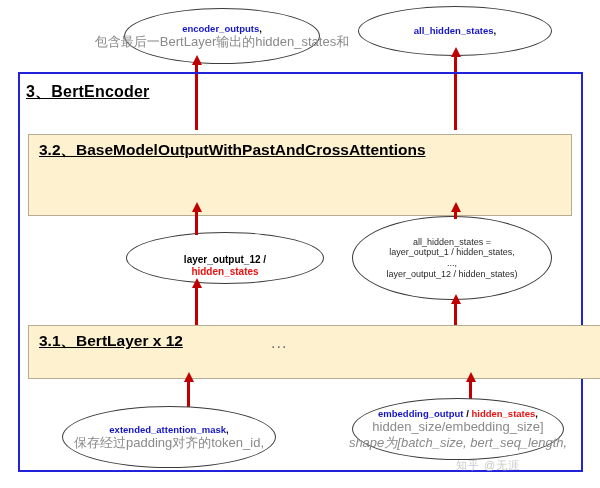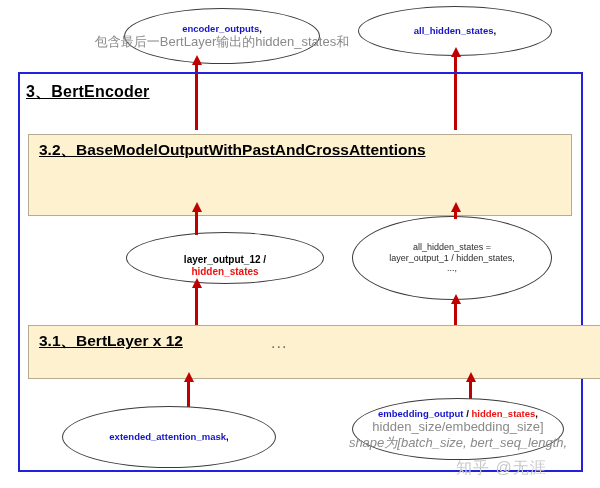--- a/index.html
+++ b/index.html
@@ -153,21 +153,21 @@
   #arrow-allmid    { left: 454px; top: 211px; height: 8px; }
   #arrow-31-left   { left: 195px; top: 287px; height: 40px; }
   #arrow-31-right  { left: 454px; top: 303px; height: 24px; }
   #arrow-in-left   { left: 187px; top: 381px; height: 29px; }
   #arrow-in-right  { left: 469px; top: 381px; height: 29px; }
   
   .watermark {
     position: absolute;
     left: 456px;
     top: 458px;
-    font-size: 16px;
+    font-size: 11px;
     color: #c9c9c9;
     letter-spacing: 1px;
     white-space: nowrap;
     pointer-events: none;
   }
 </style>
 </head>
 <body>
 
 <div id="canvas">
@@ -193,38 +193,40 @@
 
   <div class="bubble" id="bubble-layer-output-12">
     <div class="b-black-bold">layer_output_12 /</div>
     <div class="b-red-bold">hidden_states</div>
   </div>
 
   <div class="bubble" id="bubble-all-hidden-mid">
     <div class="b-plain">all_hidden_states =</div>
     <div class="b-plain">layer_output_1 / hidden_states,</div>
     <div class="b-plain">...,</div>
+    <div class="b-plain">layer_output_12 / hidden_states)</div>
   </div>
 
   <div class="arrow" id="arrow-layer12"></div>
   <div class="arrow" id="arrow-allmid"></div>
 
   <div class="arrow" id="arrow-31-left"></div>
   <div class="arrow" id="arrow-31-right"></div>
 
   <div class="panel panel-31">
     <div class="panel-title">3.1、BertLayer x 12</div>
     <div class="panel-ellipsis">...</div>
   </div>
 
   <div class="arrow" id="arrow-in-left"></div>
   <div class="arrow" id="arrow-in-right"></div>
 
   <div class="bubble" id="bubble-ext-attn-mask">
     <div class="b-title"><span>extended_attention_mask</span><span class="comma">,</span></div>
+    <div class="b-desc">保存经过padding对齐的token_id,</div>
   </div>
 
   <div class="bubble" id="bubble-embedding-out">
     <div class="b-title"><span>embedding_output</span><span class="comma"> / </span><span style="color:#ee1111">hidden_states</span><span class="comma">,</span></div>
     <div class="b-desc">hidden_size/embedding_size]</div>
     <div class="b-desc ital">shape为[batch_size, bert_seq_length,</div>
   </div>
 
   <div class="watermark">知乎 @无涯</div>
 

